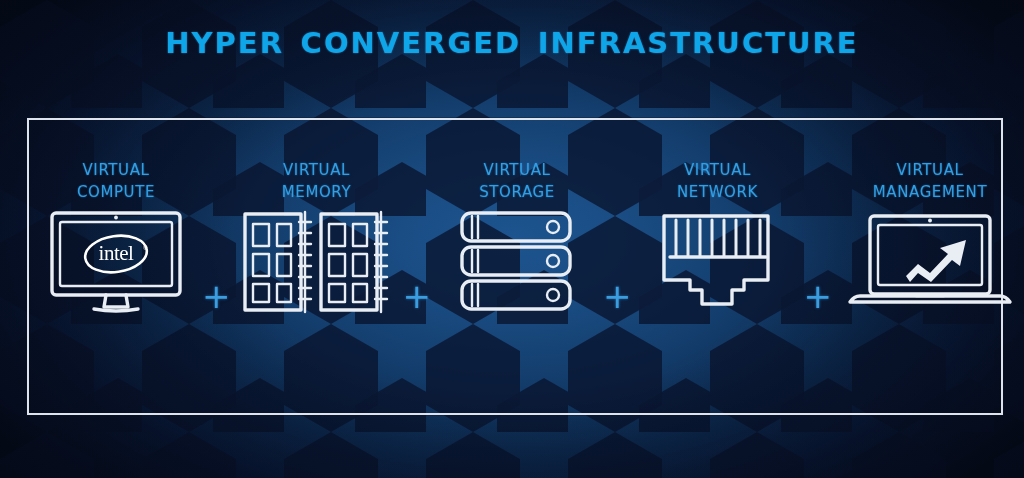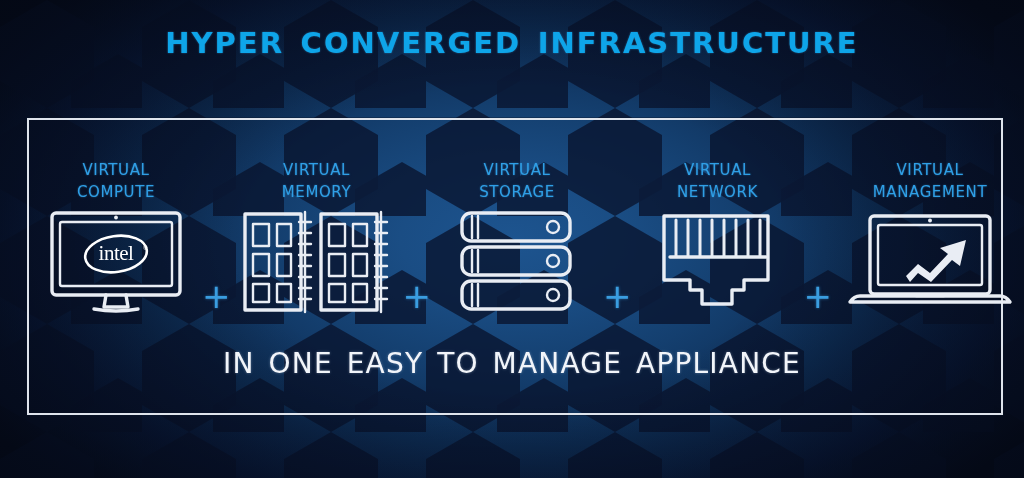--- a/index.html
+++ b/index.html
@@ -299,15 +299,14 @@
           <circle cx="86" cy="10.5" r="2" fill="#e9edf4"></circle>
           <path class="sk" d="M6 92 Q10 86 16 86 L156 86 Q162 86 166 92 Z"></path>
           <path class="sk-thin" d="M72 86 L100 86"></path>
           <path class="sk-fill" d="M62 66 L74 54 L86 63 L104 44 L96 38 L122 30 L116 56 L108 50 L87 72 L74 63 L66 72 Z"></path>
         </svg>
       </div>
     </div>
 
   </div>
 
-  <div class="tagline">In One Easy To Manage Appliance</div>
 
 </div>
 
 </body></html>

